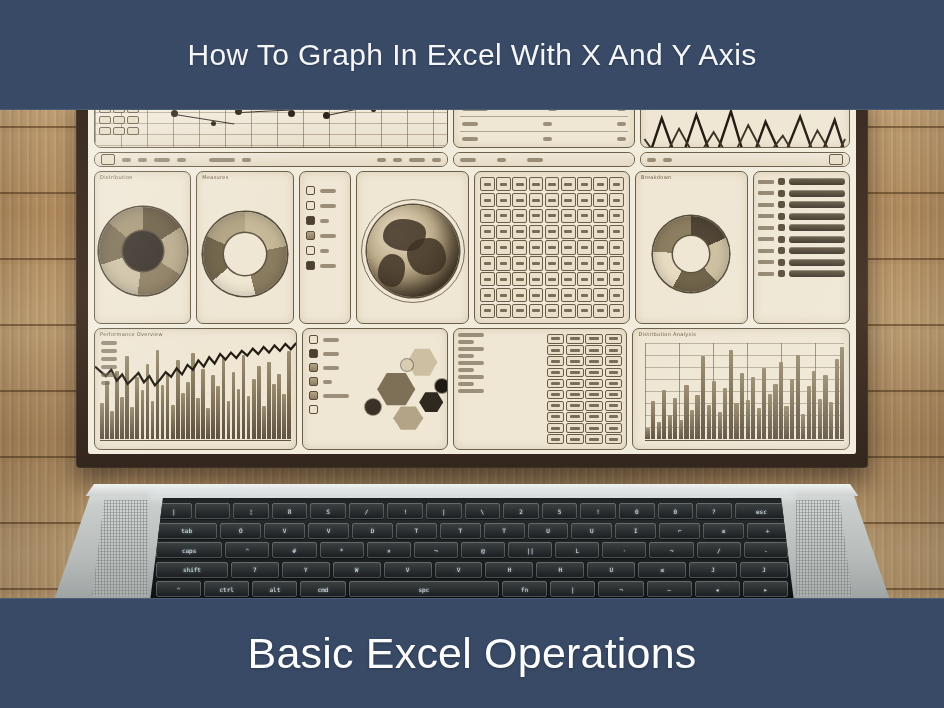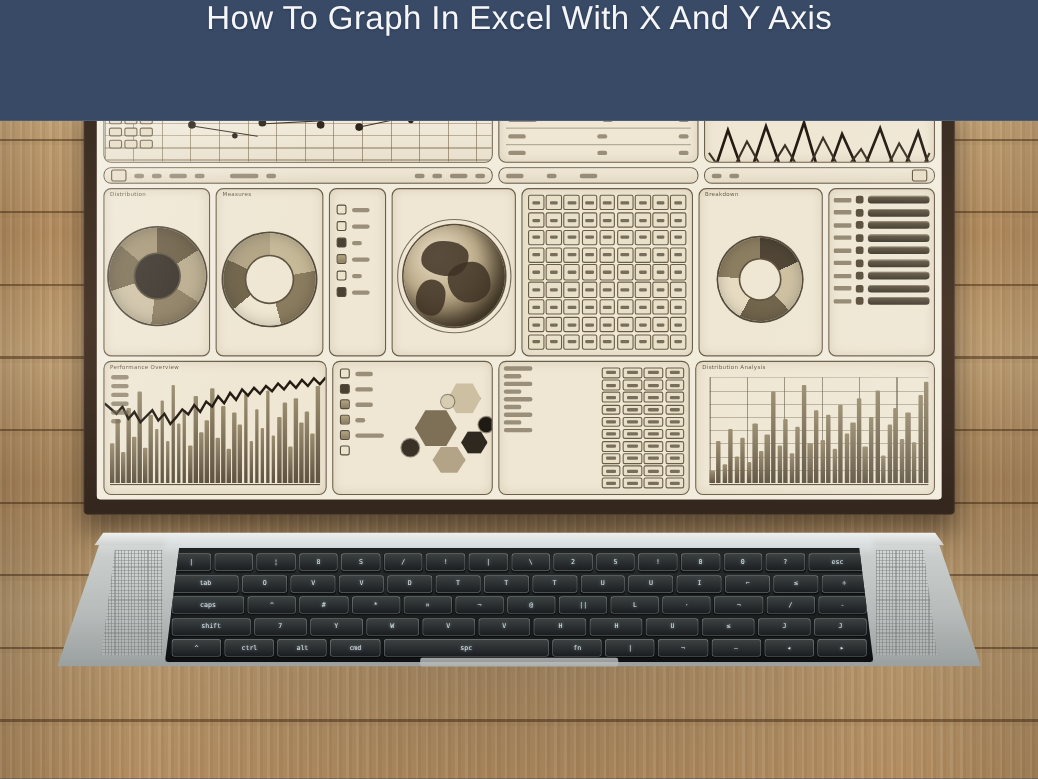--- a/index.html
+++ b/index.html
@@ -5,21 +5,21 @@
   * { margin:0; padding:0; box-sizing:border-box; }
   html,body { width:944px; height:708px; overflow:hidden; background:#394a66; }
   body { font-family:"Liberation Sans", sans-serif; }
 
   .page { position:relative; width:944px; height:708px; background:#3a4b67; overflow:hidden; }
 
   
   .banner {
     position:absolute; left:0; width:944px;
     background:#394a66; z-index:40;
-    display:flex; justify-content:center;
+    display:flex; align-items:center; justify-content:center;
   }
   .banner-top { top:0; height:110px; }
   .banner-bottom { bottom:0; height:110px; }
   .banner-top::after, .banner-bottom::after {
     content:""; position:absolute; left:0; right:0; height:1px; background:rgba(255,255,255,.10);
   }
   .banner-top::after { bottom:0; }
   .banner-bottom::after { top:0; }
 
   .title-top {
@@ -1084,14 +1084,17 @@
           </div>
         </div>
       <div class="trackpad"></div>
     </div>
   </div>
 
   <div class="banner banner-top">
     <div class="title-top">How To Graph In Excel With X And Y Axis</div>
   </div>
 
+  <div class="banner banner-bottom">
+    <div class="title-bottom">Basic Excel Operations</div>
+  </div>
 
 </div>
 
 </body></html>

